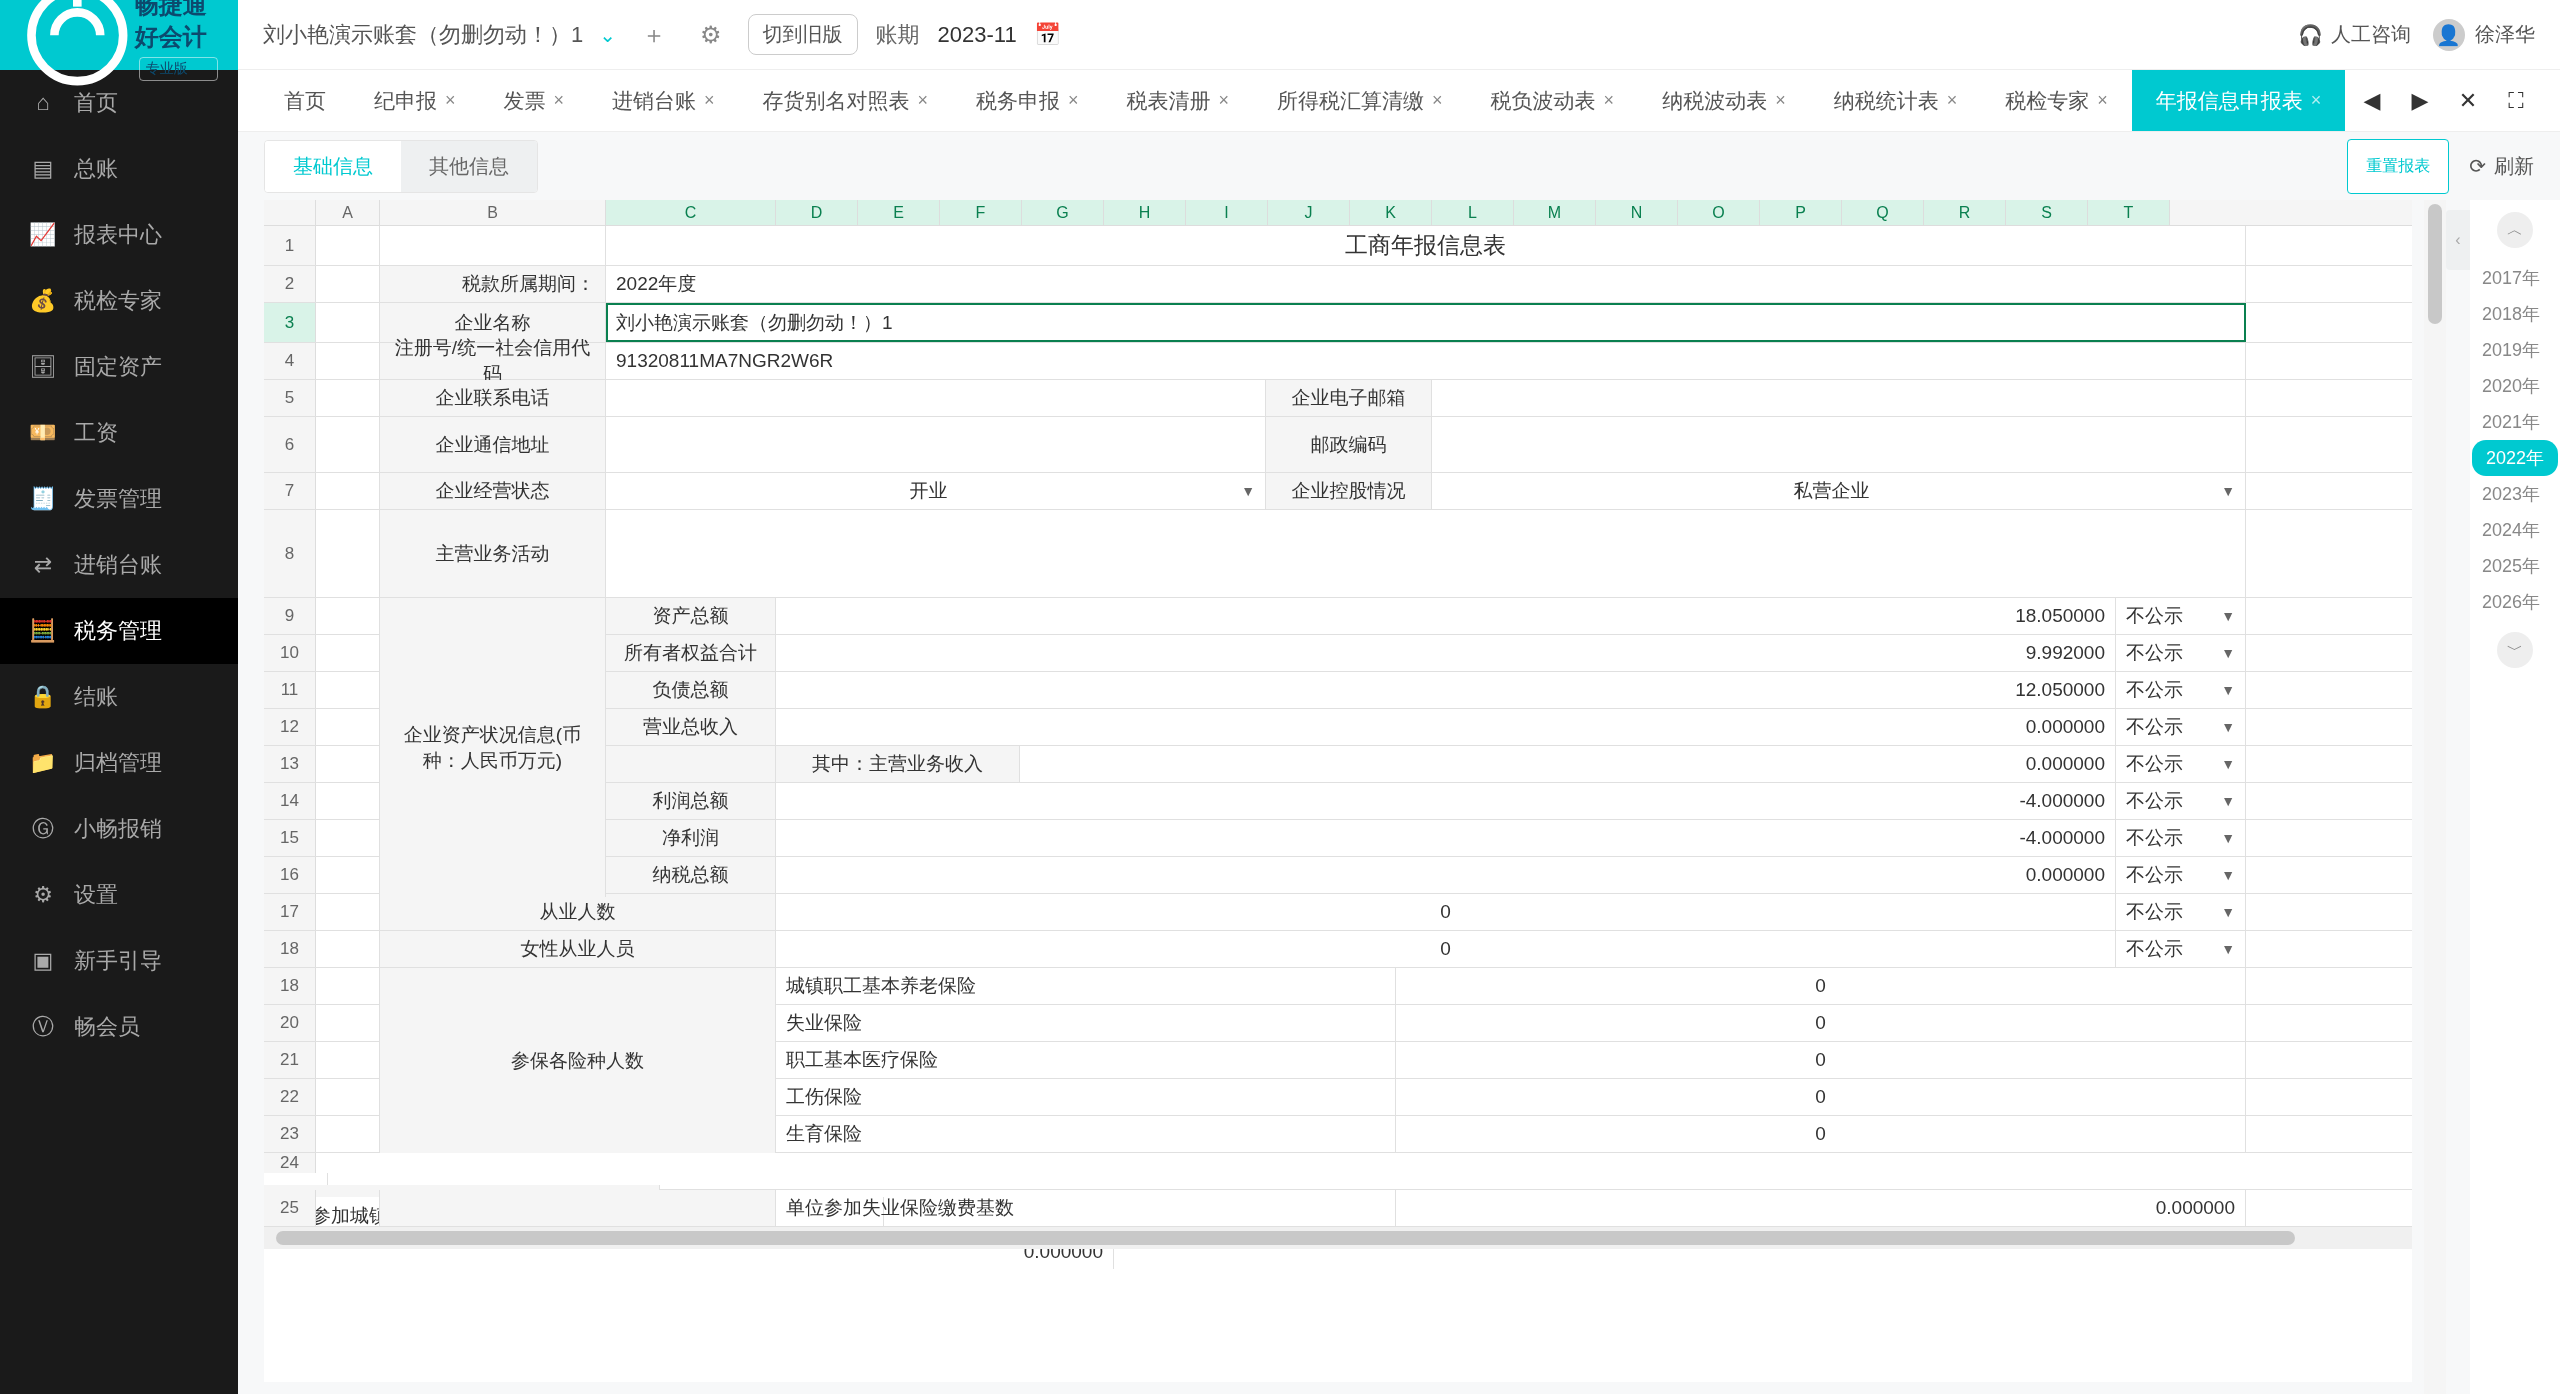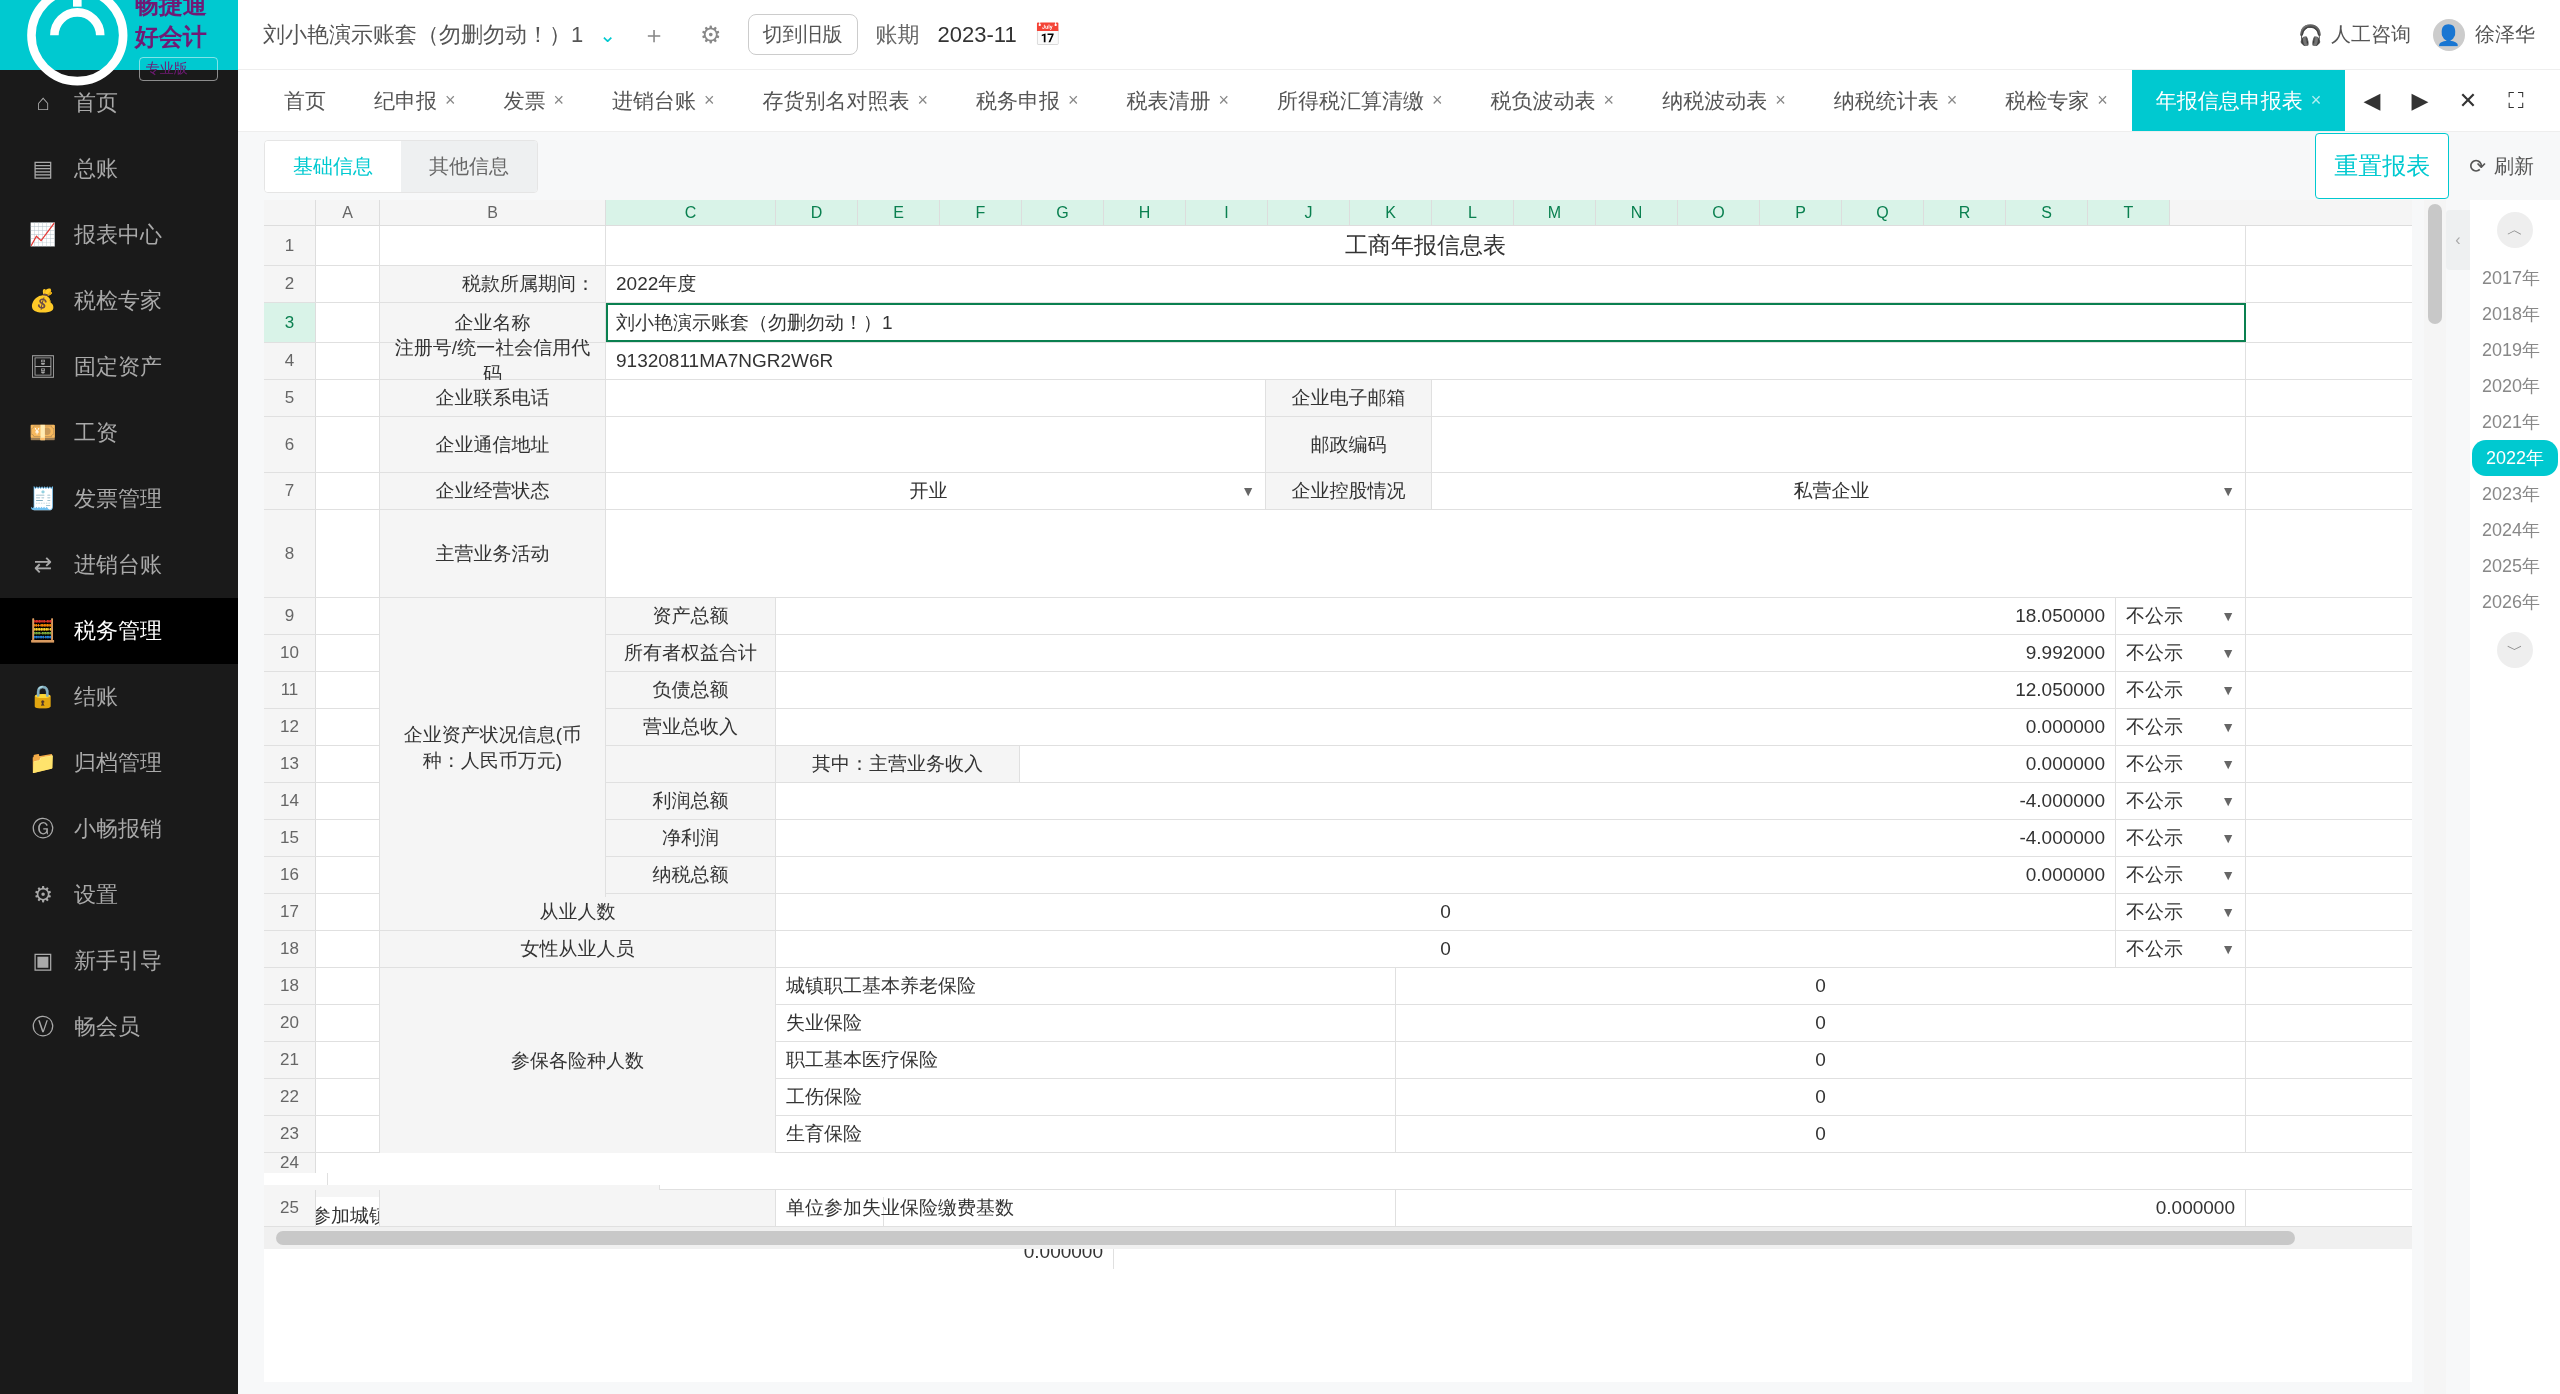--- a/index.html
+++ b/index.html
@@ -1,21 +1,21 @@
 <!DOCTYPE html>
 <html><head>
 <meta charset="utf-8">
 <style>
 * { margin: 0; padding: 0; box-sizing: border-box; font-family: "Microsoft YaHei", Arial, sans-serif; }
 body { background: #fff; width: 2560px; height: 1394px; overflow: hidden; transform-origin: top left; }
 .app { display: flex; height: 100%; }
 
 
 .sidebar { width: 238px; background: #1a1a1a; color: #a9a9a9; flex-shrink: 0; }
-.brand { background: #00c9d0; height: 70px; display: flex; align-items: center; padding: 0 20px; color: #701a75; }
+.brand { background: #00c9d0; height: 70px; display: flex; align-items: center; padding: 0 20px; color: #0c4a6e; }
 .brand-sub { font-size: 14px; margin-left: 4px; border: 1px solid rgba(255,255,255,0.5); padding: 2px 6px; border-radius: 4px; margin-top: 4px; }
 .brand-inner { display: flex; flex-direction: column; }
 .side-item { display: flex; align-items: center; padding: 18px 30px; font-size: 22px; cursor: pointer; gap: 18px; }
 .side-item.active { background: #000; color: #fff; }
 .side-icon { width: 26px; height: 26px; display: inline-flex; align-items: center; justify-content: center; }
 
 
 .main { flex: 1; display: flex; flex-direction: column; min-width: 0; }
 .topbar { height: 70px; border-bottom: 1px solid #eee; display: flex; align-items: center; padding: 0 25px; gap: 18px; }
 .account-sel { font-size: 22px; color: #555; display: flex; align-items: center; gap: 16px; }
@@ -38,21 +38,21 @@
 .tab-ctrls { margin-left: 2px; display: flex; align-items: center; gap: 4px; }
 .tab-ctrl { width: 44px; height: 44px; display: flex; align-items: center; justify-content: center; font-size: 22px; color: #333; cursor: pointer; }
 
 
 .subbar { height: 68px; display: flex; align-items: center; padding: 0 26px; background: #f7f8f9; }
 .sub-tabs { display: flex; background: #fff; border: 1px solid #e5e5e5; border-radius: 4px; overflow: hidden; }
 .sub-tab { padding: 12px 28px; font-size: 20px; cursor: pointer; color: #666; }
 .sub-tab.active { color: #00c9d0; background: #fff; }
 .sub-tab.inactive { background: #eef0f1; }
 .subbar-right { margin-left: auto; display: flex; align-items: center; gap: 20px; }
-.reset-btn { border: 1px solid #00c9d0; color: #00c9d0; padding: 16px 18px; font-size: 24px; border-radius: 4px; cursor: pointer; background: #fff; }
+.reset-btn { border: 1px solid #00c9d0; color: #00c9d0; padding: 16px 18px; font-size: 16px; border-radius: 4px; cursor: pointer; background: #fff; }
 .refresh { display: flex; align-items: center; gap: 8px; font-size: 20px; color: #555; cursor: pointer; }
 
 
 .sheet-area { flex: 1; display: flex; min-height: 0; background: #f7f8f9; padding: 0 0 0 0; }
 .sheet-wrap { flex: 1; position: relative; overflow: hidden; background: #fff; margin: 0 12px 12px 26px; }
 .col-headers { display: flex; height: 26px; background: #f5f5f5; border-bottom: 1px solid #ddd; }
 .corner { width: 52px; background: #f5f5f5; border-right: 1px solid #ddd; flex-shrink: 0; }
 .col-h { text-align: center; font-size: 16px; color: #666; border-right: 1px solid #ddd; line-height: 26px; }
 .col-h.sel { background: #d9f3e8; color: #0a8050; }
 .rows { }

